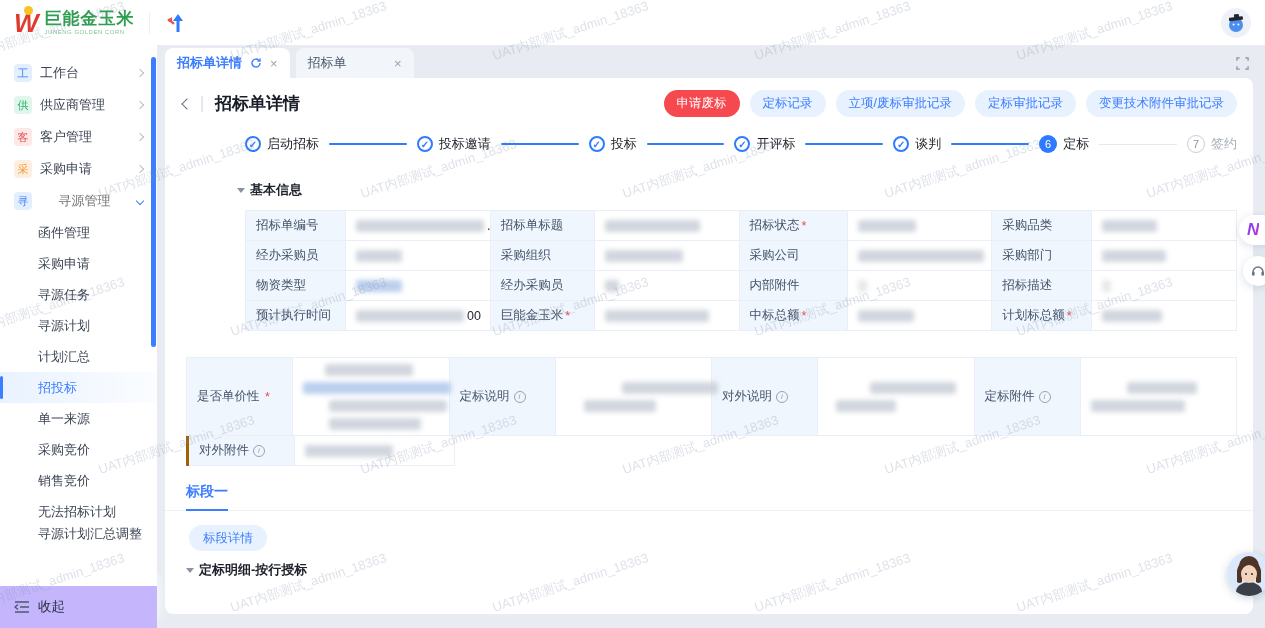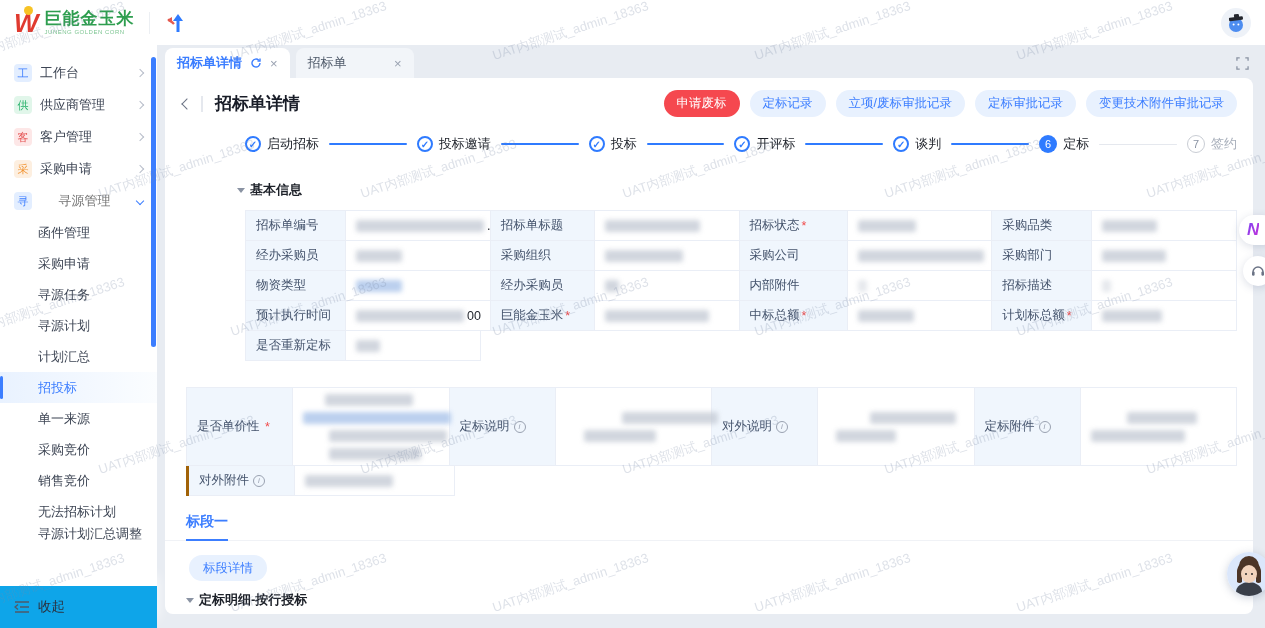--- a/index.html
+++ b/index.html
@@ -32,21 +32,21 @@
   .c-orange{ background:#fdefe0; color:#f1922f; }
   .mi .lbl { flex:1; }
   .mi.active-parent .lbl { color:#737373;text-align:center; }
   .chev { width:6px; height:6px; border-right:1.5px solid #b7bdc9; border-bottom:1.5px solid #b7bdc9; transform:rotate(-45deg); margin-right:4px; flex-shrink:0; }
   .chev.down { transform:rotate(45deg); border-color:#3c7eff; }
   .smi { height:31px; display:flex; align-items:center; padding-left:38px; font-size:13px; color:#3d4554; cursor:pointer; position:relative; }
   .smi.selected { color:#3c7eff; background:linear-gradient(90deg,#e9f2ff, #fbfdff); }
   .smi.selected::before { content:""; position:absolute; left:0; top:4px; bottom:4px; width:3px; background:#3c7eff; border-radius:2px; }
   .smi.clipped { height:14px; overflow:hidden; }
   .side-scrollbar { position:absolute; right:1px; top:12px; width:5px; height:290px; background:#3c7eff; border-radius:3px; }
-  .collapse-row { position:absolute; left:0; right:0; bottom:0; height:42px; background:#0ea5e9; display:flex; align-items:center; gap:8px; padding-left:14px; font-size:13.5px; color:#2b3240; box-shadow:0 -10px 12px rgba(255,255,255,.95); cursor:pointer; }
+  .collapse-row { position:absolute; left:0; right:0; bottom:0; height:42px; background:#c4b5fd; display:flex; align-items:center; gap:8px; padding-left:14px; font-size:13.5px; color:#2b3240; box-shadow:0 -10px 12px rgba(255,255,255,.95); cursor:pointer; }
 
   
   .tabbar { height:33px; display:flex; align-items:flex-end; padding-left:8px; position:relative; }
   .tab { height:30px; border-radius:8px 8px 0 0; display:flex; align-items:center; gap:8px; padding:0 12px; font-size:13px; min-width:118px; cursor:pointer; }
   .tab.active { background:#fff; color:#3c7eff; font-weight:bold; }
   .tab.inactive { background:#f2f5f9; color:#4e5969; margin-left:6px; }
   .tab .x { color:#9aa2b1; font-size:13px; font-weight:normal; cursor:pointer; }
   .tab .sp { flex:1; }
   .fullscreen-ic { position:absolute; right:16px; bottom:8px; width:13px; height:13px; cursor:pointer; }
 
@@ -371,28 +371,20 @@
           </div>
         <div class="cell cv">
             <span class="blur" style="width:56px"></span>
           </div>
         <div class="cell cl">
             <span>计划标总额</span>
             <span class="star">*</span>
           </div>
         <div class="cell cv">
             <span class="blur" style="width:60px"></span>
-          </div>
-      </div>
-      <div class="halfrow">
-        <div class="cell cl">
-            <span>是否重新定标</span>
-          </div>
-        <div class="cell cv">
-            <span class="blur" style="width:24px"></span>
           </div>
       </div>
 
       
       <div class="fgrid2">
         <div class="cell cl tall"><span>是否单价性</span>&nbsp;<span class="star">*</span></div>
         <div class="cell cv tall">
           <div class="vstack">
             <span class="blur" style="width:88px;margin-left:22px"></span>
             <span class="blur bluish" style="width:148px"></span>

